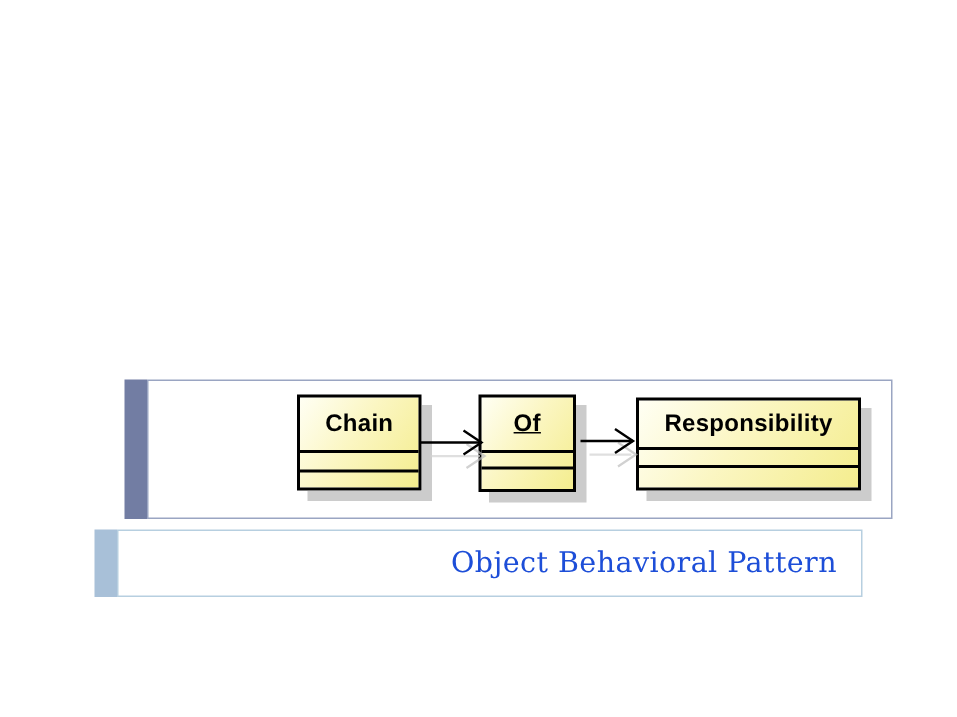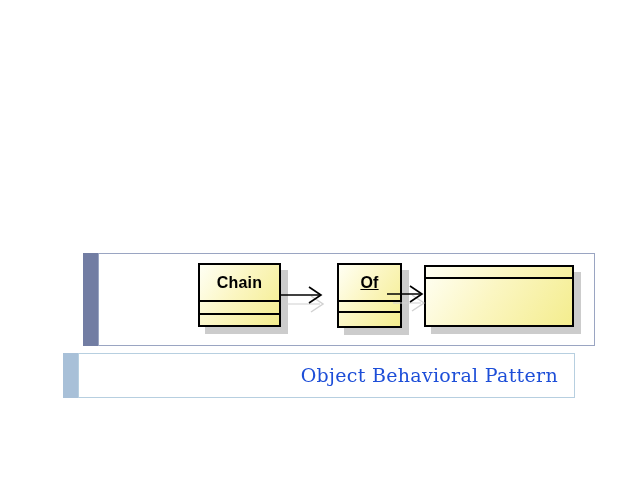--- a/index.html
+++ b/index.html
@@ -97,27 +97,28 @@
   <div class="title-section">
     <div class="accent-bar title-accent-bar"></div>
     <div class="panel title-panel">
 
       <div class="uml-class" style="left:99px; top:9px; width:83px; height:64px;">
         <div class="uml-title">Chain</div>
         <div class="uml-mid"></div>
         <div class="uml-bot"></div>
       </div>
 
-      <div class="uml-class" style="left:238px; top:9px; width:65px; height:65px;text-decoration:underline;">
+      <div class="uml-class" style="left:220px; top:9px; width:65px; height:65px;text-decoration:underline;">
         <div class="uml-title">Of</div>
         <div class="uml-mid" style="flex-basis:9px;"></div>
         <div class="uml-bot"></div>
       </div>
 
       <div class="uml-class" style="left:325px; top:11px; width:150px; height:62px;">
+        <div class="uml-title" style="flex-basis:31px;">Responsibility</div>
         <div class="uml-mid" style="flex-basis:10px;"></div>
         <div class="uml-bot"></div>
       </div>
 
       <svg class="arrows-svg" viewBox="0 0 495 91">
 
         <line x1="188" y1="50" x2="221" y2="50" stroke="#d2d2d2" stroke-width="1.5" opacity="0.7"></line>
         <polyline points="212,42 224,50 212,58" fill="none" stroke="#bdbdbd" stroke-width="1.5" opacity="0.7"></polyline>
         <line x1="294" y1="49" x2="322" y2="49" stroke="#d2d2d2" stroke-width="1.5" opacity="0.7"></line>
         <polyline points="313,41 325,49 313,57" fill="none" stroke="#bdbdbd" stroke-width="1.5" opacity="0.7"></polyline>

